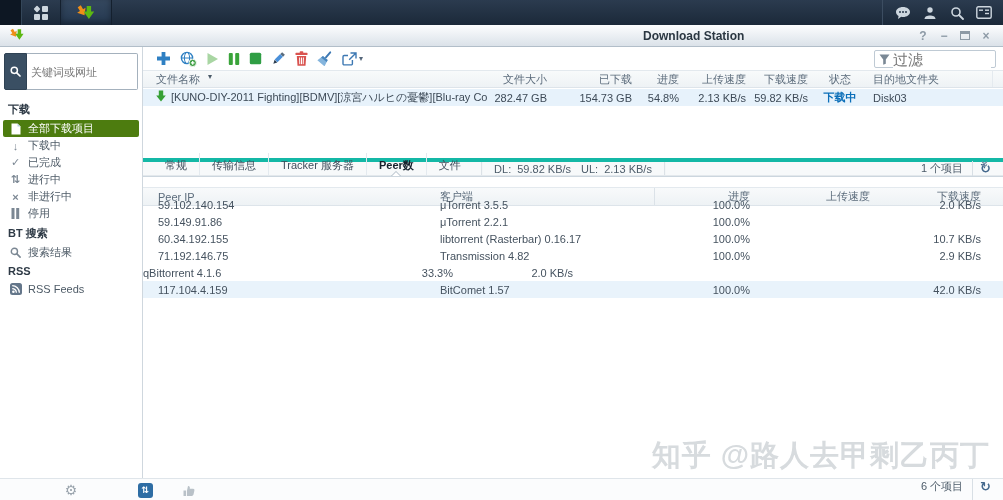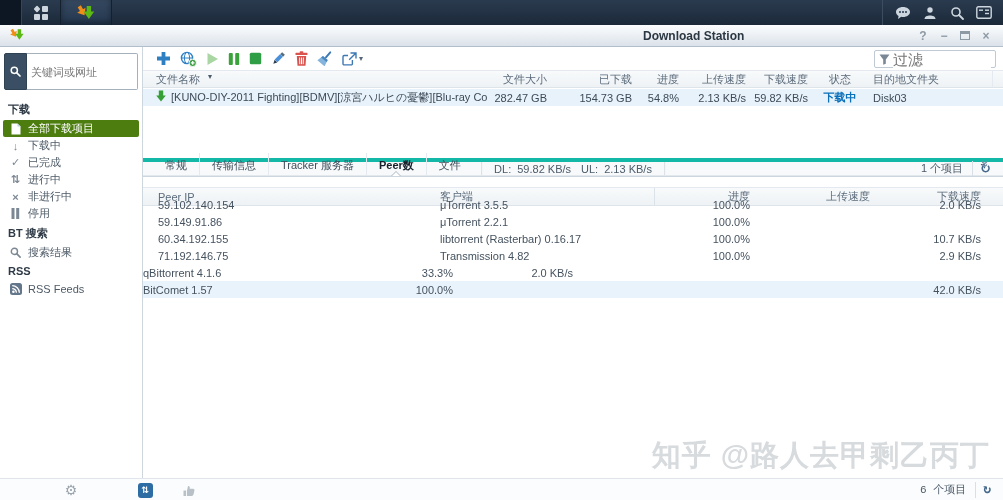--- a/index.html
+++ b/index.html
@@ -87,21 +87,21 @@
   .p-up{width:120px;text-align:right;}
   .p-down{flex:1;text-align:right;padding-right:22px;}
 
   
   .bottom-strip{position:absolute;left:0;bottom:0;width:1003px;height:22px;background:#fbfcfd;border-top:1px solid #dfe5ea;}
   .dock-ic{position:absolute;top:2px;width:18px;height:18px;display:flex;align-items:center;justify-content:center;cursor:pointer;}
   .dock-gear{left:62px;color:#9aa4ad;font-size:14px;}
   .dock-blue{left:136px;}
   .dock-blue .bluebox{width:15px;height:15px;border-radius:3px;background:#2e6da4;color:#fff;font-size:9px;font-weight:bold;display:flex;align-items:center;justify-content:center;}
   .dock-gray{left:180px;}
-  .strip-count{position:absolute;right:5px;top:0;height:100%;display:flex;align-items:center;color:#4c5b69;font-family:Liberation Mono, monospace;}
+  .strip-count{position:absolute;right:5px;top:0;height:100%;display:flex;color:#4c5b69;}
   .strip-count .cnt{padding-right:9px;}
 
   .watermark{position:absolute;right:13px;bottom:24px;font-size:29px;font-weight:bold;color:#d7dbde;letter-spacing:1px;white-space:nowrap;z-index:5;pointer-events:none;}
 </style>
 </head>
 <body>
 
 <div class="taskbar">
   <div class="tb-showdesk"></div>
   <div class="tb-btn">
@@ -412,20 +412,21 @@
         <div class="p-up"></div>
         <div class="p-down">2.9 KB/s</div>
       </div>
       <div class="p-row">
         <div class="p-client">qBittorrent 4.1.6</div>
         <div class="p-prog">33.3%</div>
         <div class="p-up">2.0 KB/s</div>
         <div class="p-down"></div>
       </div>
       <div class="p-row highlight">
+        <div class="p-ip">117.104.4.159</div>
         <div class="p-client">BitComet 1.57</div>
         <div class="p-prog">100.0%</div>
         <div class="p-up"></div>
         <div class="p-down">42.0 KB/s</div>
       </div>
     </div>
   </main>
 
   <div class="bottom-strip">
     <span class="dock-ic dock-gear">

